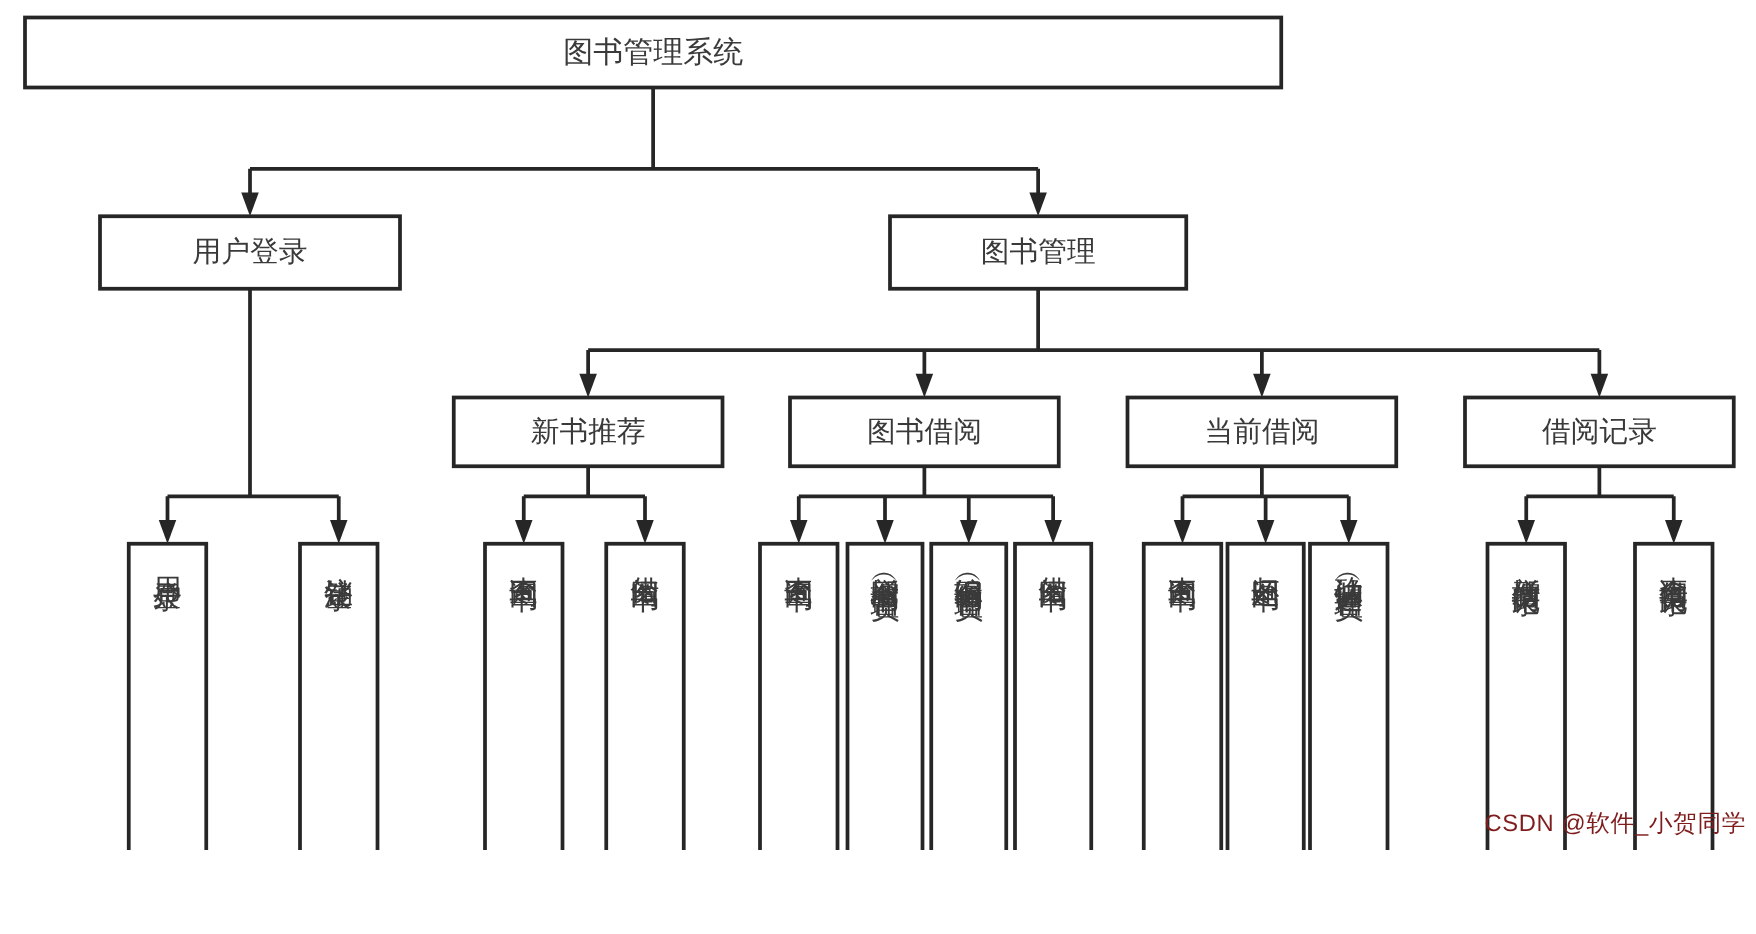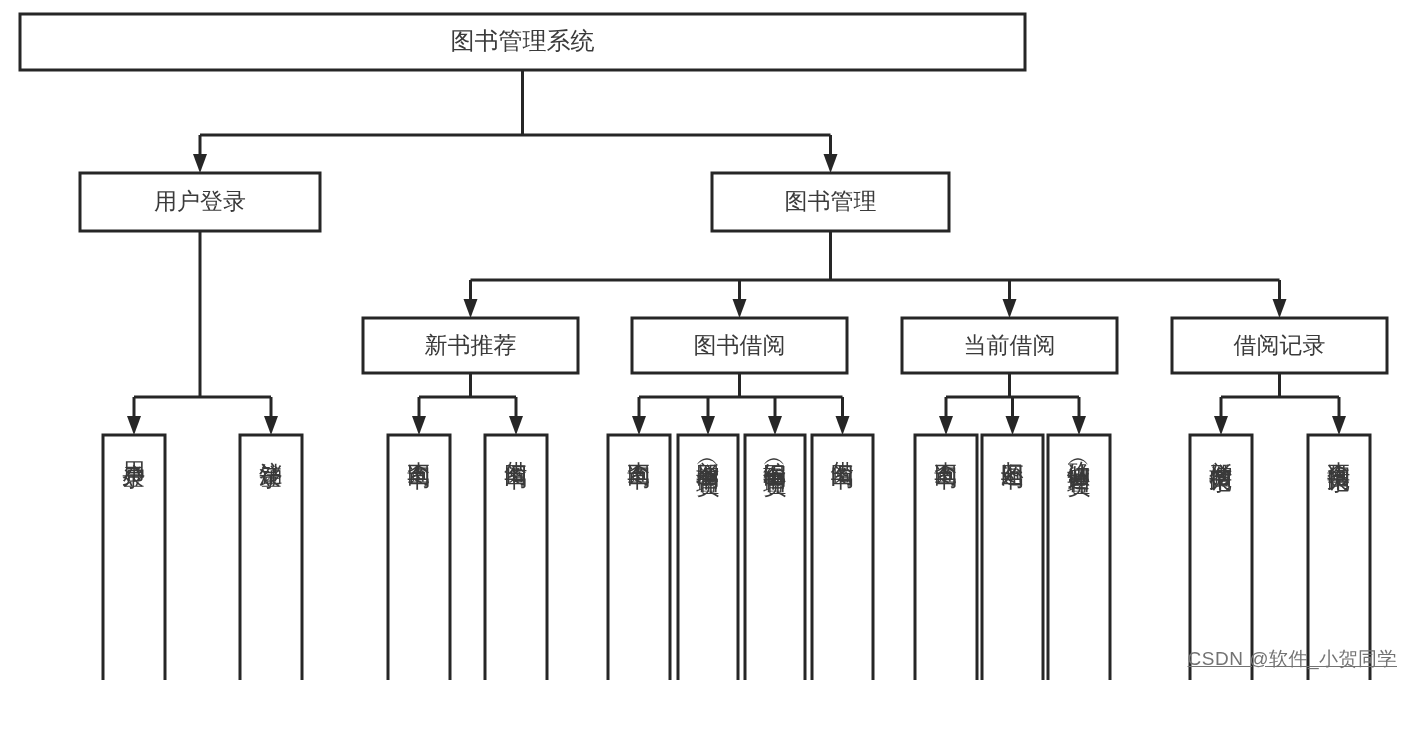--- a/index.html
+++ b/index.html
@@ -72,24 +72,23 @@
     letter-spacing: 2px;
     color: #3a3a3a;
     white-space: nowrap;
   }
   .watermark {
     position: absolute;
     right: 8px;
     bottom: 8px;
     font-family: "Liberation Sans", "DejaVu Sans", sans-serif;
     font-size: 19px;
-    color: #737373;
+    color: #7f1d1d;
     letter-spacing: 0.5px;
     white-space: nowrap;
-    text-decoration: underline;
   }
 </style>
 </head>
 <body>
 
 <div id="diagram-root">
   <svg class="flow-canvas" id="flow-canvas" viewBox="0 0 1405 747">
       <rect x="20" y="14" width="1005" height="56" class="node-box"></rect>
       <text x="522.5" y="43" class="node-label-root">图书管理系统</text>
       <path d="M522.5,70 L522.5,135" class="connector"></path>

